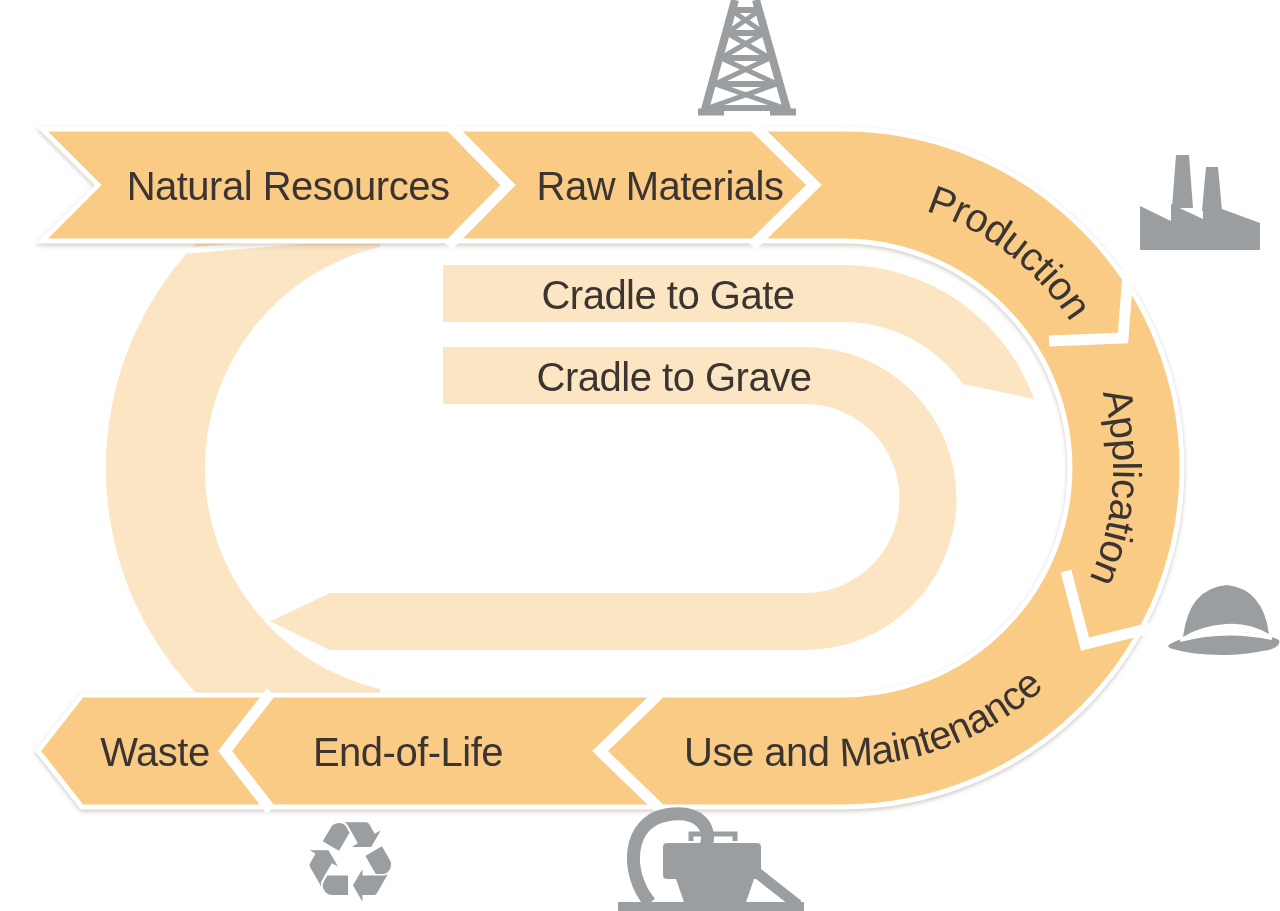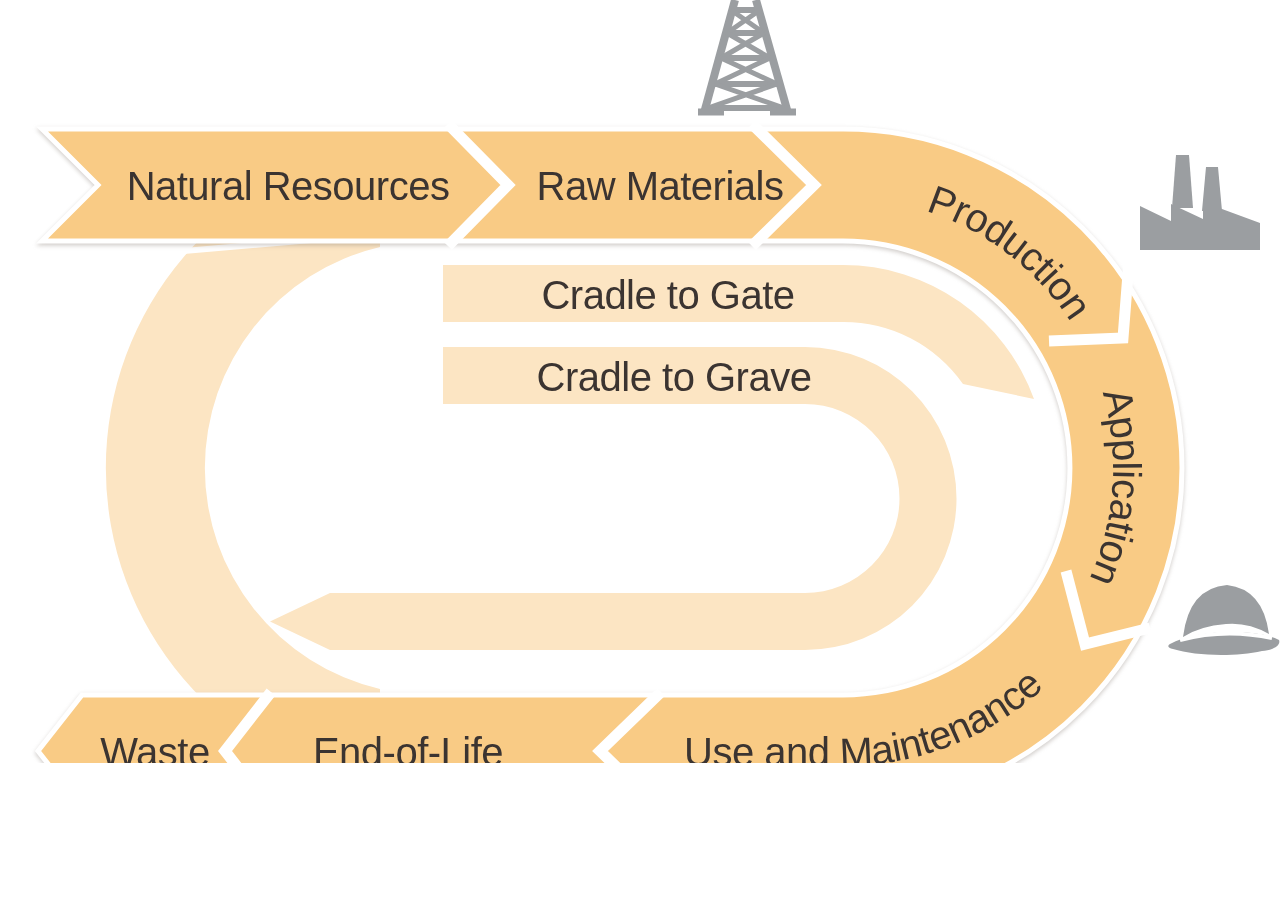--- a/index.html
+++ b/index.html
@@ -4,21 +4,21 @@
 <style>
   :root{
     --band-main:#F9CB85;
     --band-light:#FCE5C3;
     --icon-gray:#9B9EA1;
     --text-dark:#3B3431;
     --separator:#FFFFFF;
     --background:#FFFFFF;
   }
   html,body{margin:0;padding:0;background:var(--background);}
-  .page{width:1280px;height:763px;overflow:hidden;background:var(--background);}
+  .page{width:1280px;height:911px;overflow:hidden;background:var(--background);}
   svg{display:block;}
   .band-main{
     fill:var(--band-main);
     stroke:#ffffff;stroke-width:5;stroke-linejoin:miter;
     filter:drop-shadow(0 2px 2px rgba(120,110,100,0.35));
   }
   .band-light{fill:var(--band-light);}
   .sep{fill:none;stroke:var(--separator);stroke-width:11;stroke-linejoin:miter;stroke-linecap:butt;}
   .seam{fill:none;stroke:var(--separator);stroke-width:6;}
   .label{

